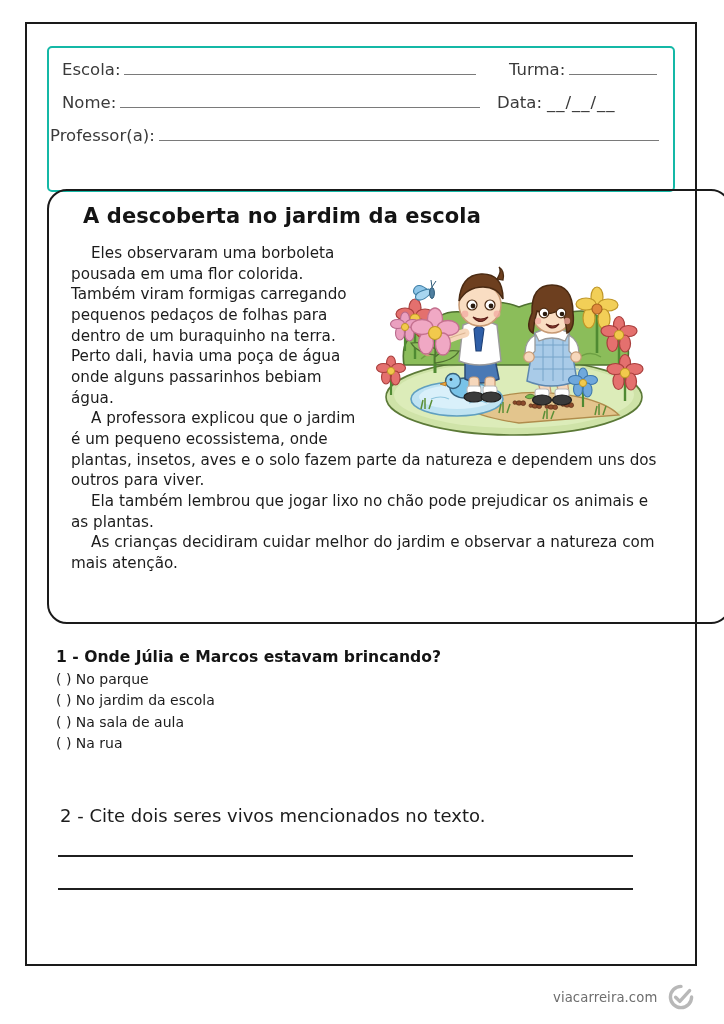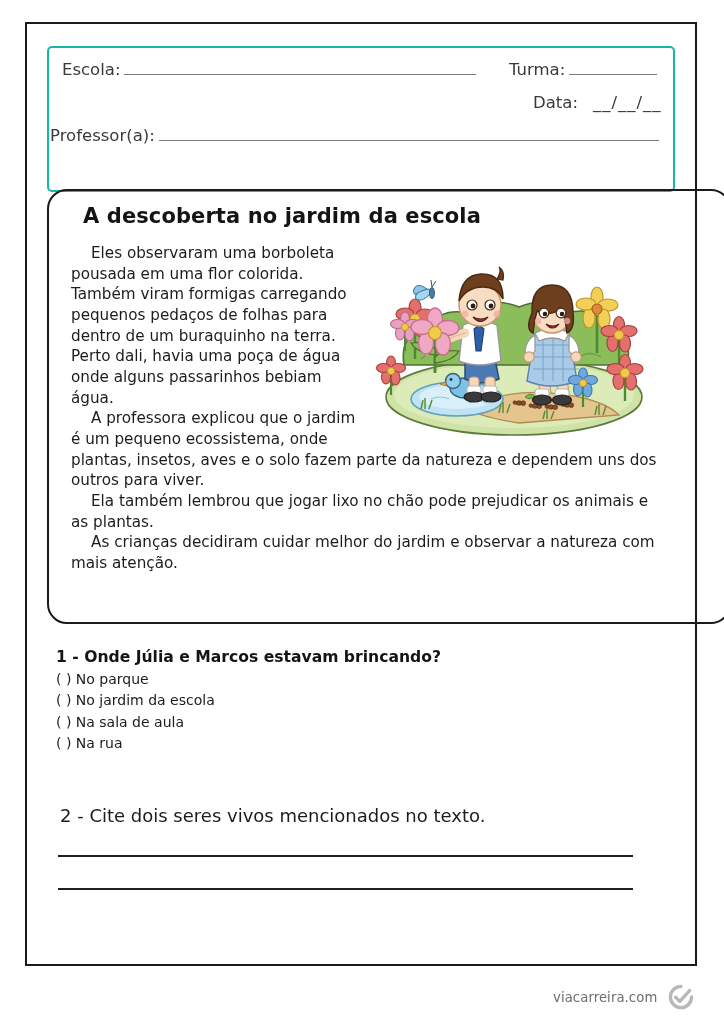--- a/index.html
+++ b/index.html
@@ -50,21 +50,21 @@
   .hdr-rule {
     display: inline-block;
     border-bottom: 1.4px solid #7a7a7a;
     margin-left: 4px;
     height: 12px;
   }
 
   .row-escola { left: 13px; top: 12px; }
   .row-turma  { left: 460px; top: 12px; }
   .row-nome   { left: 13px; top: 45px; }
-  .row-data   { left: 484px; top: 45px; gap: 10px; }
+  .row-data   { left: 448px; top: 45px; }
   .row-prof   { left: 1px; top: 78px; }
 
   
   .story-box {
     position: absolute;
     left: 47px;
     top: 189px;
     width: 684px;
     height: 435px;
     border: 2.4px solid #1a1a1a;
@@ -174,20 +174,24 @@
   <div class="hdr-row row-escola">
     <span class="hdr-label">Escola:</span>
     <span class="hdr-rule" style="width:352px"></span>
   </div>
 
   <div class="hdr-row row-turma">
     <span class="hdr-label">Turma:</span>
     <span class="hdr-rule" style="width:88px"></span>
   </div>
 
+  <div class="hdr-row row-nome">
+    <span class="hdr-label">Nome:</span>
+    <span class="hdr-rule" style="width:360px"></span>
+  </div>
 
   <div class="hdr-row row-data">
     <span class="hdr-label">Data:</span>
     <span class="hdr-label" style="margin-left:5px;letter-spacing:1px;">__/__/__</span>
   </div>
 
   <div class="hdr-row row-prof">
     <span class="hdr-label">Professor(a):</span>
     <span class="hdr-rule" style="width:500px"></span>
   </div>

